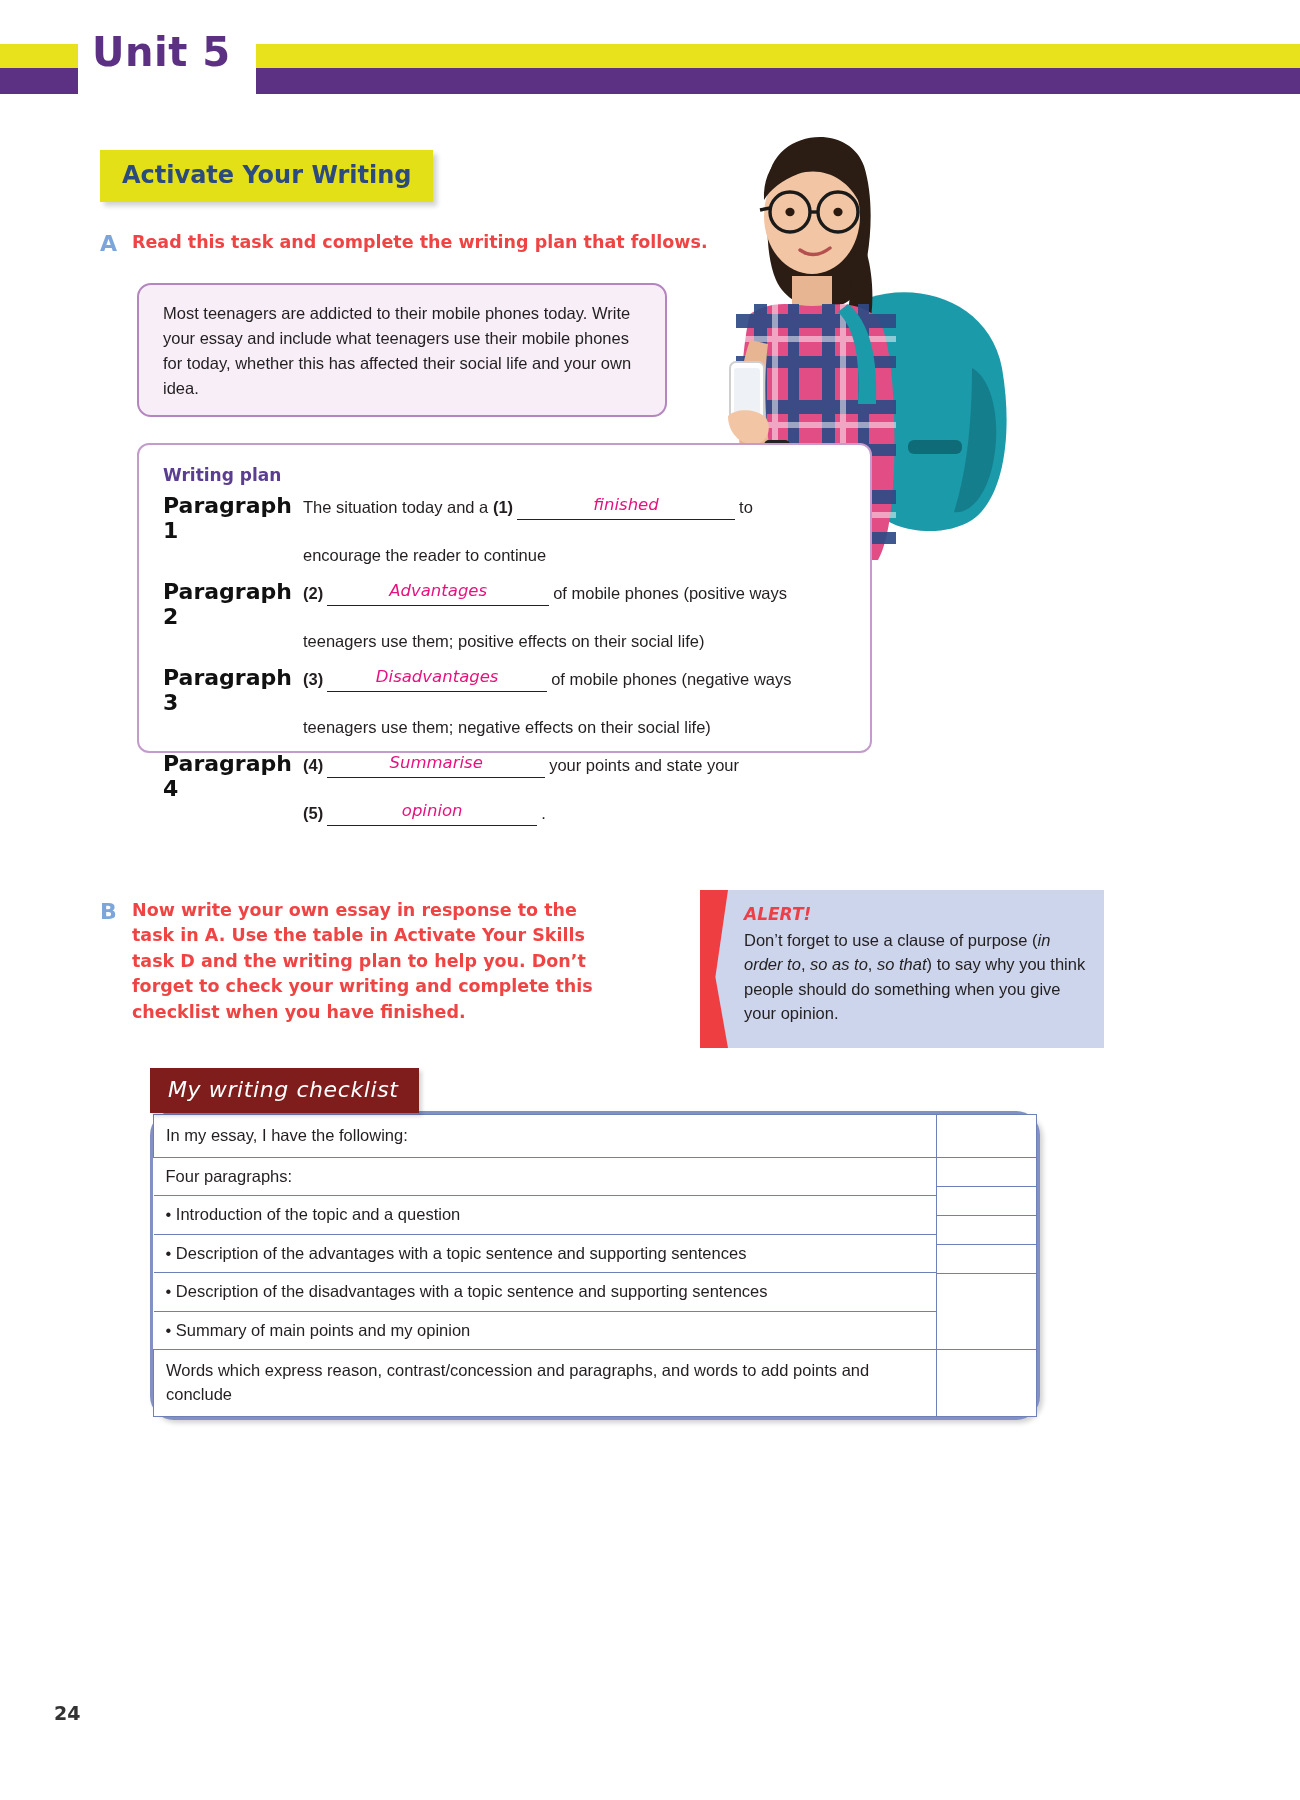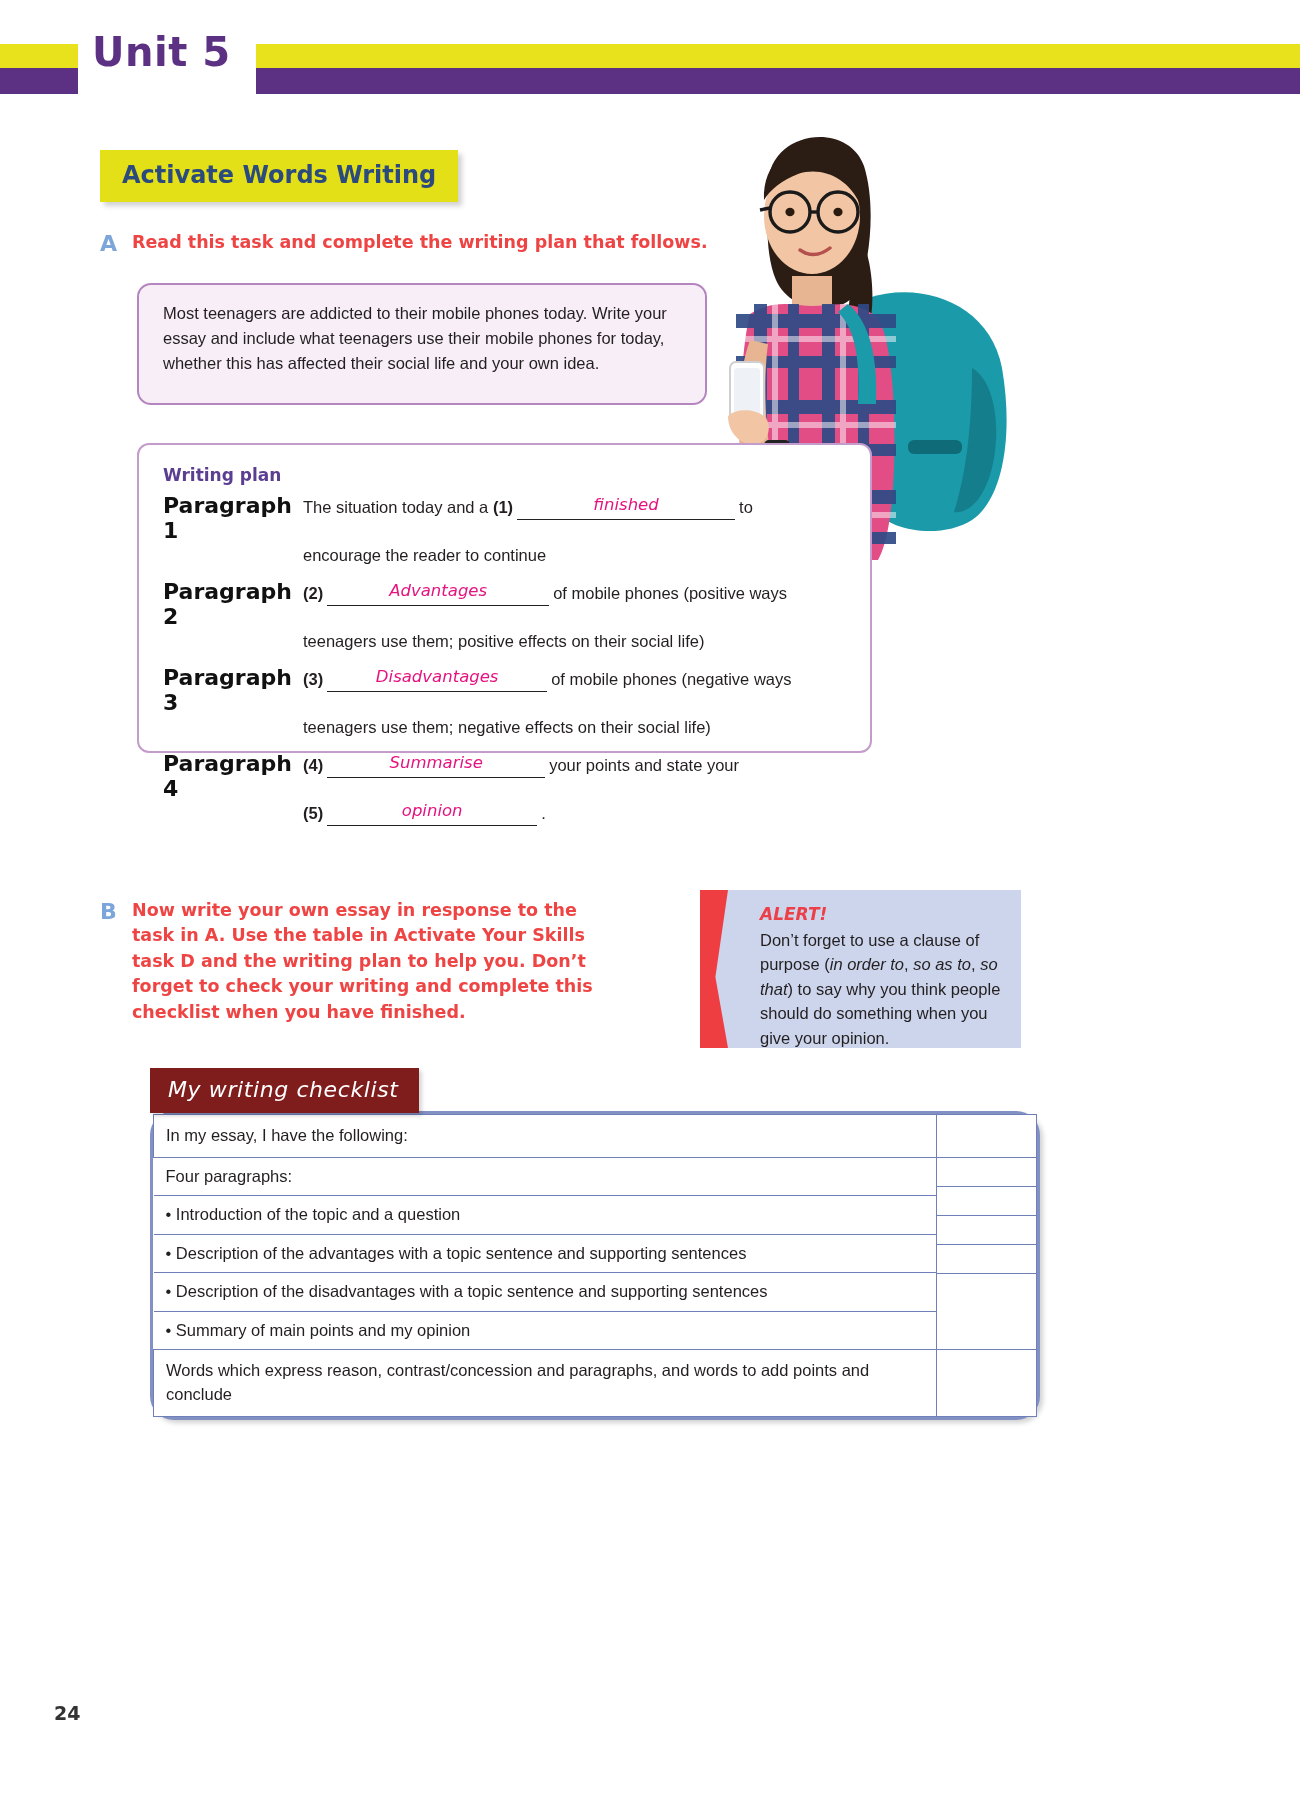--- a/index.html
+++ b/index.html
@@ -62,25 +62,25 @@
   .task-letter.b-letter { color: #7ca6d9; }
   .task-instruction {
     font-size: 17.5px; font-weight: bold; color: #ef4444;
     line-height: 1.45;
     font-family: "DejaVu Sans", sans-serif;
   }
 
   
   .prompt-box {
     position: absolute; left: 137px; top: 283px;
-    width: 570px; min-height: 122px;
+    width: 530px; min-height: 122px;
     background: #f7eef7;
     border: 2px solid #b585c0;
     border-radius: 14px;
-    padding: 16px 20px 8px 24px;
+    padding: 16px 20px 14px 24px;
   }
   .prompt-text {
     font-size: 16.5px; color: #231f20; line-height: 1.52;
     font-family: "Liberation Sans", sans-serif;
   }
 
   
   .plan-box {
     position: absolute; left: 137px; top: 443px;
     width: 735px; height: 310px;
@@ -135,23 +135,23 @@
     overflow: hidden;
   }
   .photo-svg { display: block; }
 
   
   .task-b { position: absolute; left: 100px; top: 898px; width: 520px; }
 
   
   .alert-box {
     position: absolute; left: 700px; top: 890px;
-    width: 321px; height: 158px;
+    width: 404px; height: 158px;
     background: #ccd5ec;
-    padding: 14px 18px 12px 36px;
+    padding: 14px 18px 12px 20px;
   }
   .alert-triangle {
     position: absolute; left: 700px; top: 890px;
     width: 28px; height: 158px;
     background: #ef3e42;
     clip-path: polygon(0 0, 100% 0, 55% 55%, 100% 100%, 0 100%);
   }
   .alert-title {
     font-size: 17px; font-weight: bold; font-style: italic;
     color: #ec4049; margin-bottom: 4px; margin-left: 24px;
@@ -291,21 +291,21 @@
     <rect x="58" y="254" width="34" height="62" rx="6" fill="#ffffff" stroke="#cfcfcf" stroke-width="2"></rect>
     <rect x="62" y="260" width="26" height="48" rx="3" fill="#eef2f6"></rect>
     <path d="M56 308 C 64 300, 84 300, 94 310 C 100 320, 96 334, 84 336 C 70 338, 56 326, 56 308 Z" fill="#f2c6a4"></path>
 
     <rect x="92" y="332" width="26" height="20" rx="5" fill="#222"></rect>
     <rect x="96" y="336" width="18" height="12" rx="3" fill="#4a4a4a"></rect>
   </svg>
 </div>
 
 <div class="section-banner">
-  <span class="section-banner-text">Activate Words Writing</span>
+  <span class="section-banner-text">Activate Your Writing</span>
 </div>
 
 <div class="task-a">
   <div class="task-row">
     <span class="task-letter">A</span>
     <span class="task-instruction">Read this task and complete the writing plan that follows.</span>
   </div>
 </div>
 
 <div class="prompt-box">

